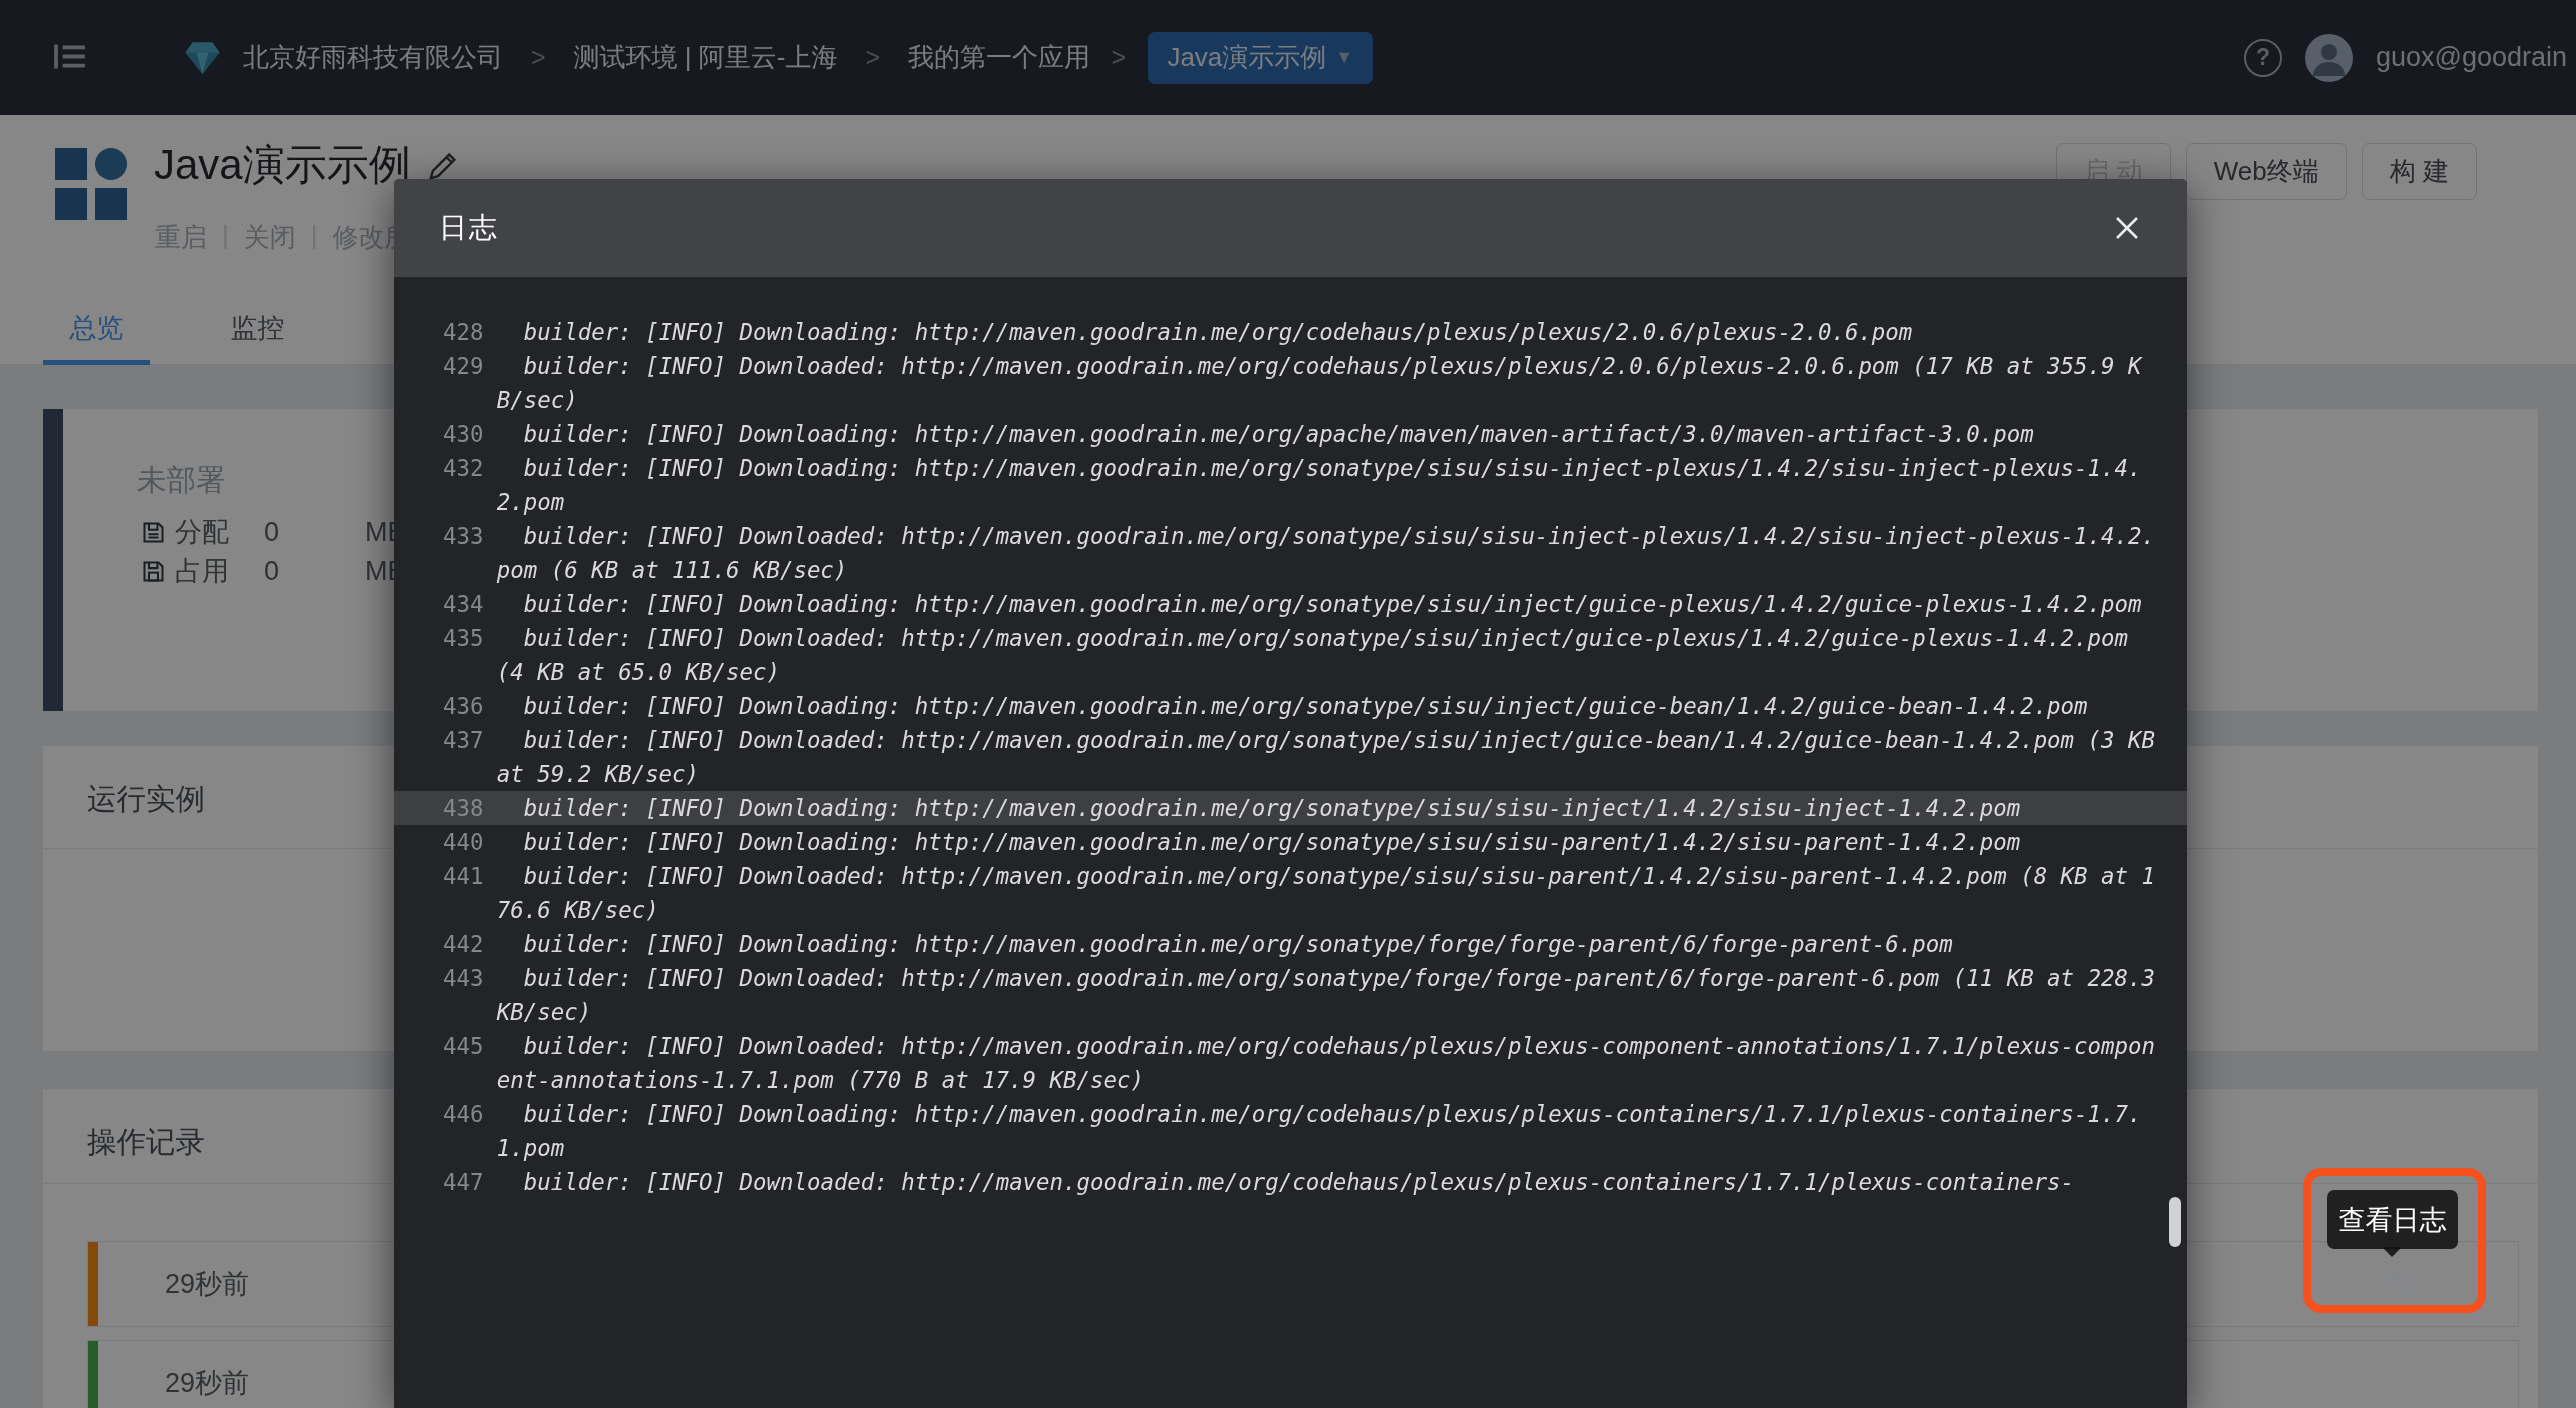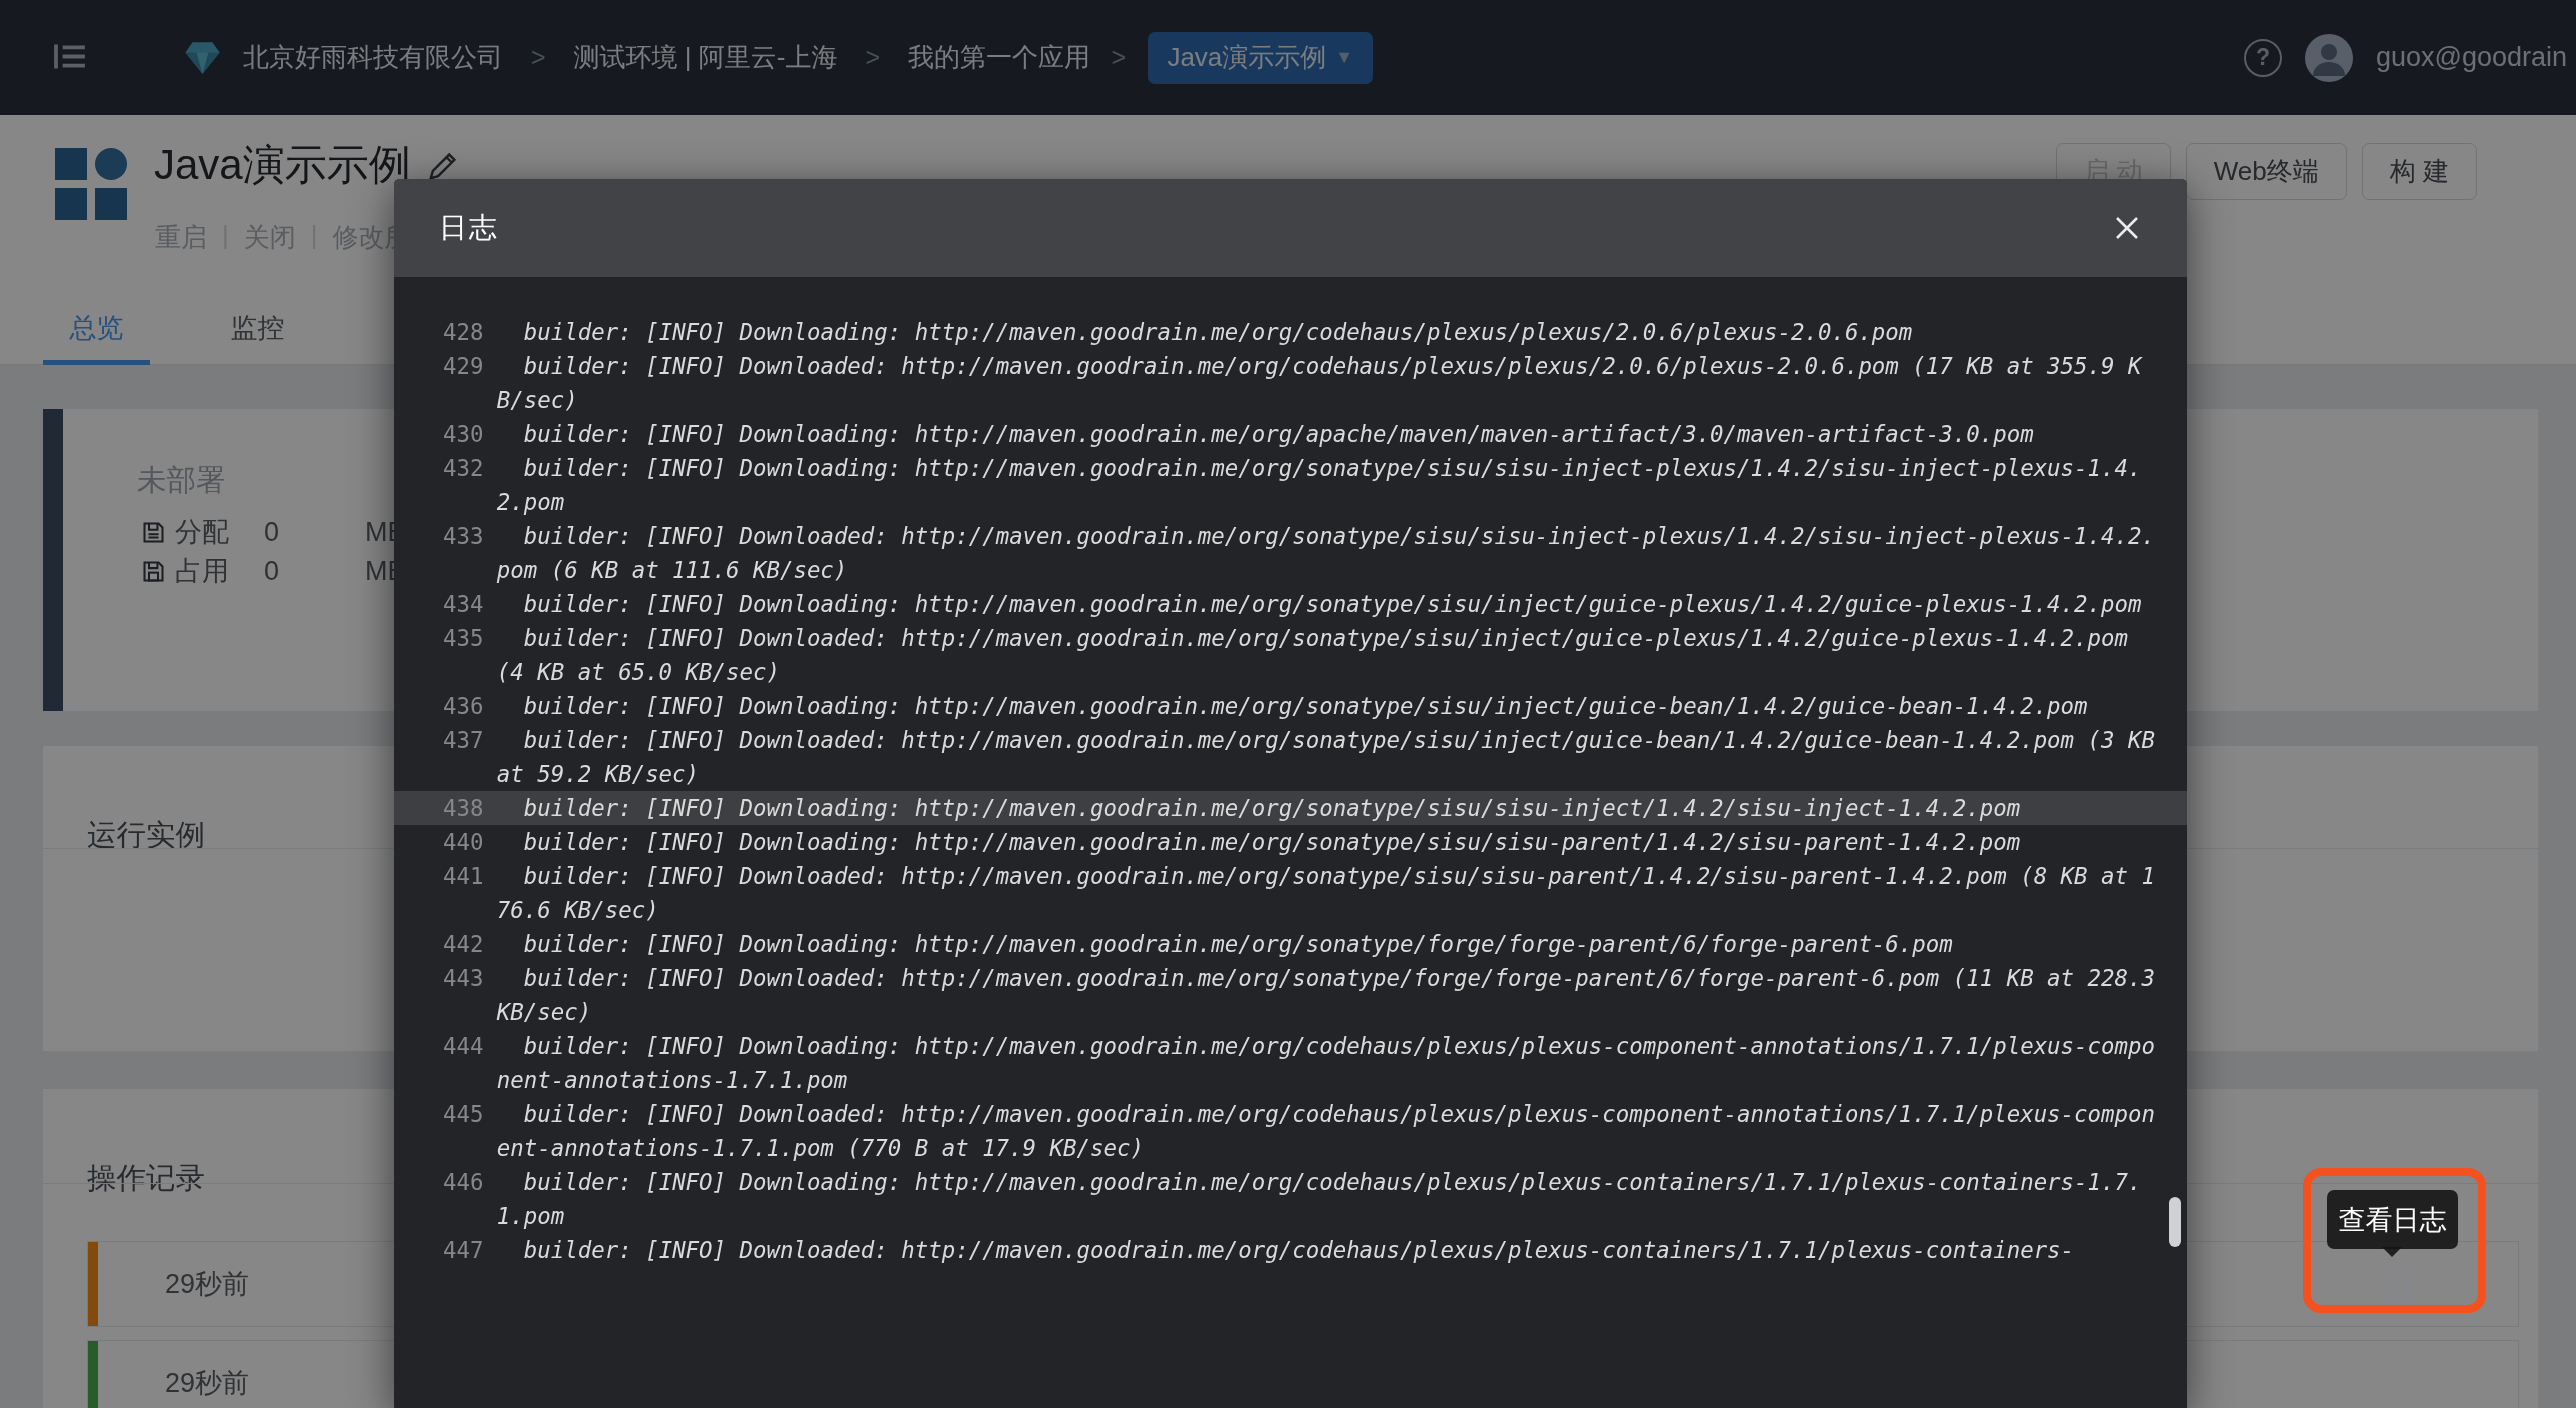--- a/index.html
+++ b/index.html
@@ -48,21 +48,21 @@
   .status-title { position:absolute; left:94px; top:52px; font-size:29.5px; color:#9ba6b1; }
   .metric-row { position:absolute; left:0; right:0; height:38px; display:flex; align-items:center; }
   .metric-row.r1 { top:104px; }
   .metric-row.r2 { top:143px; }
   .metric-row .m-ico { position:absolute; left:97px; width:27px; height:27px; }
   .metric-row .m-label { position:absolute; left:132px; font-size:27px; color:#5a6167; }
   .metric-row .m-value { position:absolute; left:221px; font-size:27px; color:#565c63; }
   .metric-row .m-unit  { position:absolute; left:322px; font-size:27px; color:#5a6167; }
   .card-instances { top:746px; height:305px; }
   .card-history { top:1089px; height:320px; }
-  .sec-title { position:absolute; left:44px; top:34px; font-size:29.5px; font-weight:500; color:#4a525a;margin-top:36px; }
+  .sec-title { position:absolute; left:44px; top:34px; font-size:29.5px; font-weight:500; color:#4a525a; }
   .sec-divider { position:absolute; left:0; right:0; border-bottom:1.8px solid #e9ebed; }
   .card-instances .sec-divider { top:102px; }
   .card-history .sec-divider { top:94px; }
   .h-row { position:absolute; left:44px; right:19px; height:86px; background:#fff; border:0.9px solid #e6e8ea; }
   .h-row.row1 { top:152px; }
   .h-row.row2 { top:251px; }
   .h-row .accent { position:absolute; left:0; top:0; bottom:0; width:9.8px; }
   .h-row .time { position:absolute; left:77px; top:0; height:100%; display:flex; align-items:center; font-size:27px; color:#5a6167; }
   
   .dim { position:absolute; inset:0; background:rgba(0,0,0,0.47); z-index:40; }
@@ -271,24 +271,20 @@
         </div>
         <div class="log-line">
           <span class="ln">442</span>
           <span class="lt">builder: [INFO] Downloading: http://maven.goodrain.me/org/sonatype/forge/forge-parent/6/forge-parent-6.pom</span>
         </div>
         <div class="log-line">
           <span class="ln">443</span>
           <span class="lt">builder: [INFO] Downloaded: http://maven.goodrain.me/org/sonatype/forge/forge-parent/6/forge-parent-6.pom (11 KB at 228.3 KB/sec)</span>
         </div>
         <div class="log-line">
-          <span class="ln">444</span>
-          <span class="lt">builder: [INFO] Downloading: http://maven.goodrain.me/org/codehaus/plexus/plexus-component-annotations/1.7.1/plexus-component-annotations-1.7.1.pom</span>
-        </div>
-        <div class="log-line">
           <span class="ln">445</span>
           <span class="lt">builder: [INFO] Downloaded: http://maven.goodrain.me/org/codehaus/plexus/plexus-component-annotations/1.7.1/plexus-component-annotations-1.7.1.pom (770 B at 17.9 KB/sec)</span>
         </div>
         <div class="log-line">
           <span class="ln">446</span>
           <span class="lt">builder: [INFO] Downloading: http://maven.goodrain.me/org/codehaus/plexus/plexus-containers/1.7.1/plexus-containers-1.7.1.pom</span>
         </div>
         <div class="log-line">
           <span class="ln">447</span>
           <span class="lt">builder: [INFO] Downloaded: http://maven.goodrain.me/org/codehaus/plexus/plexus-containers/1.7.1/plexus-containers-</span>

